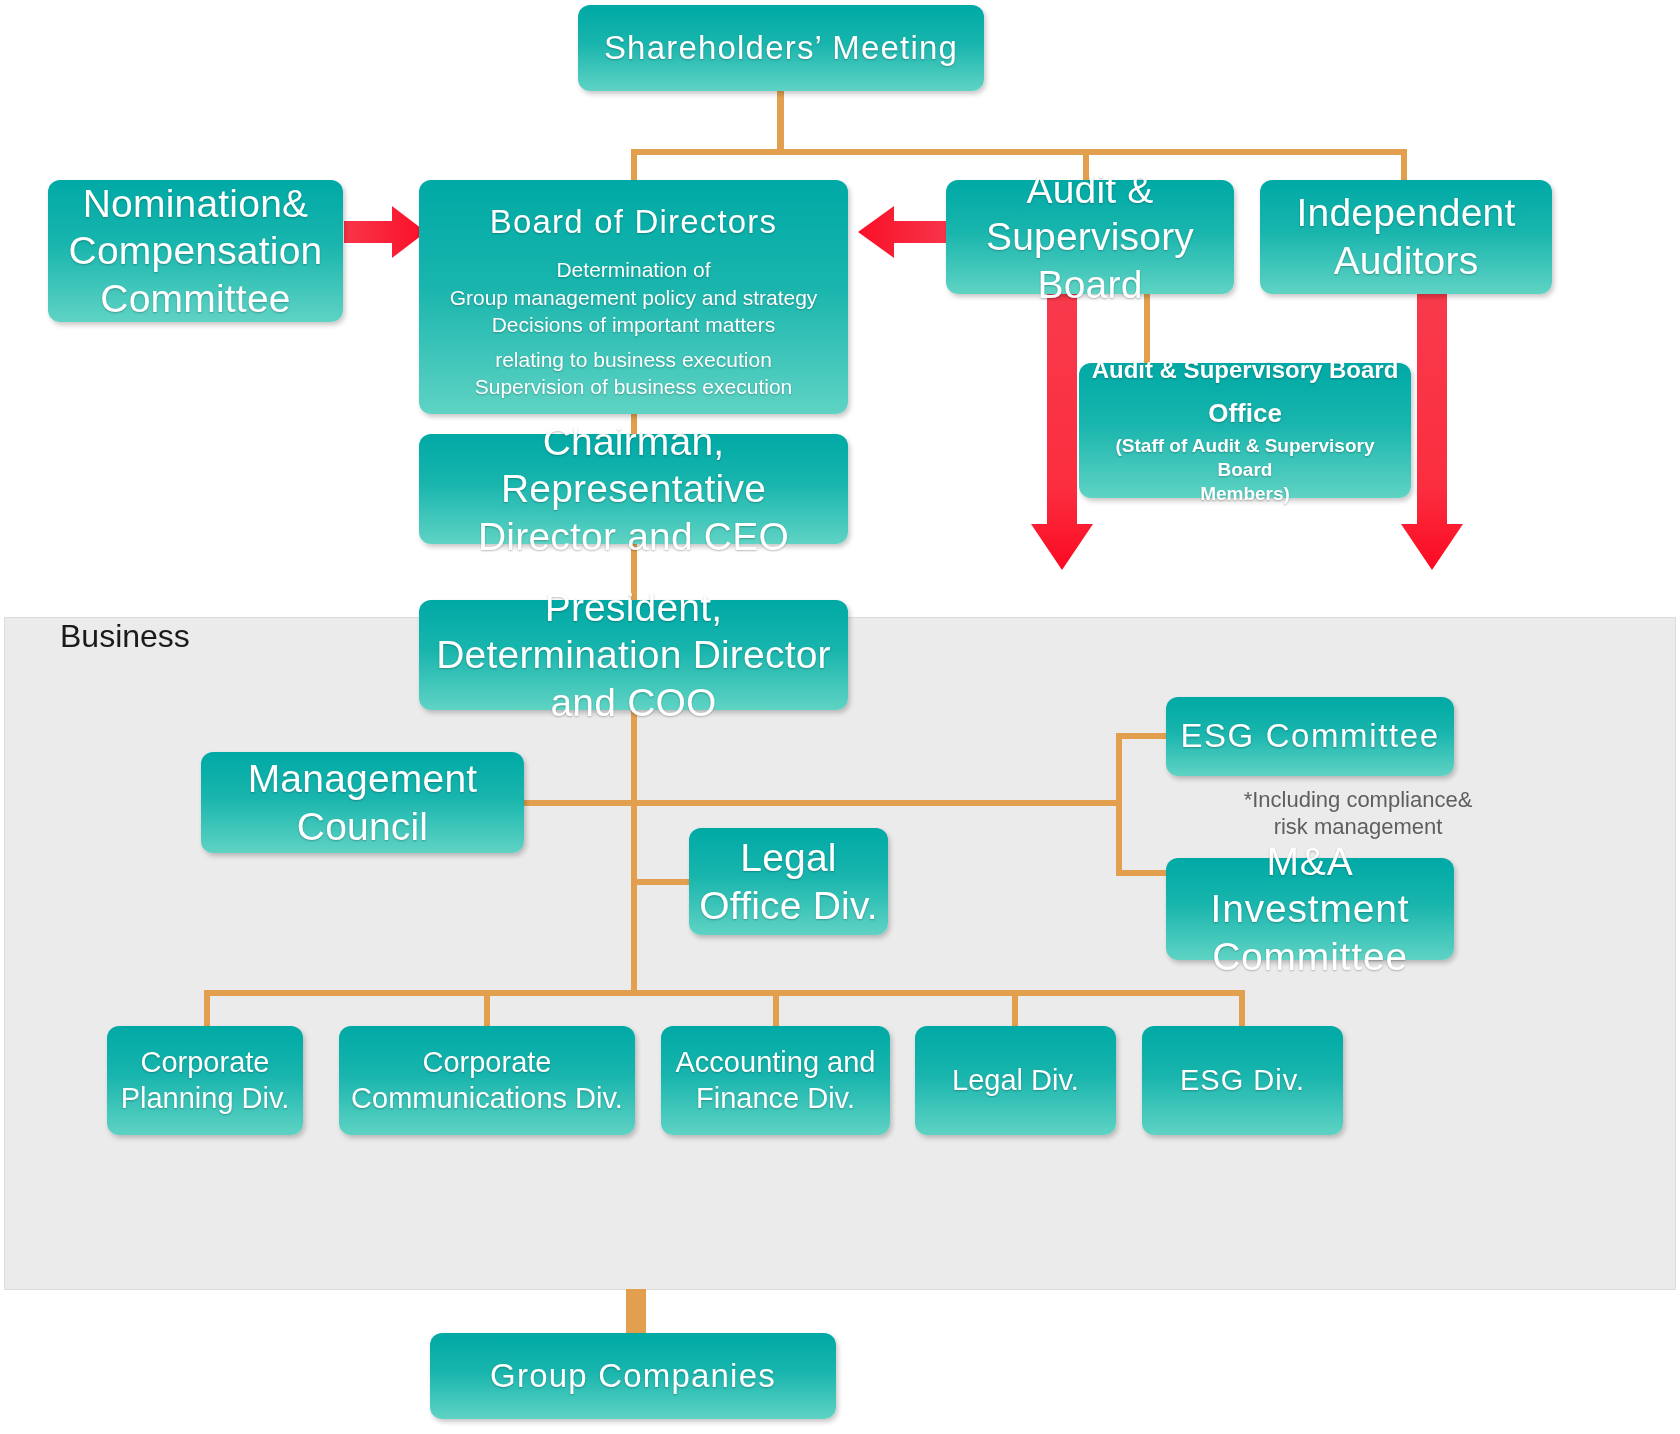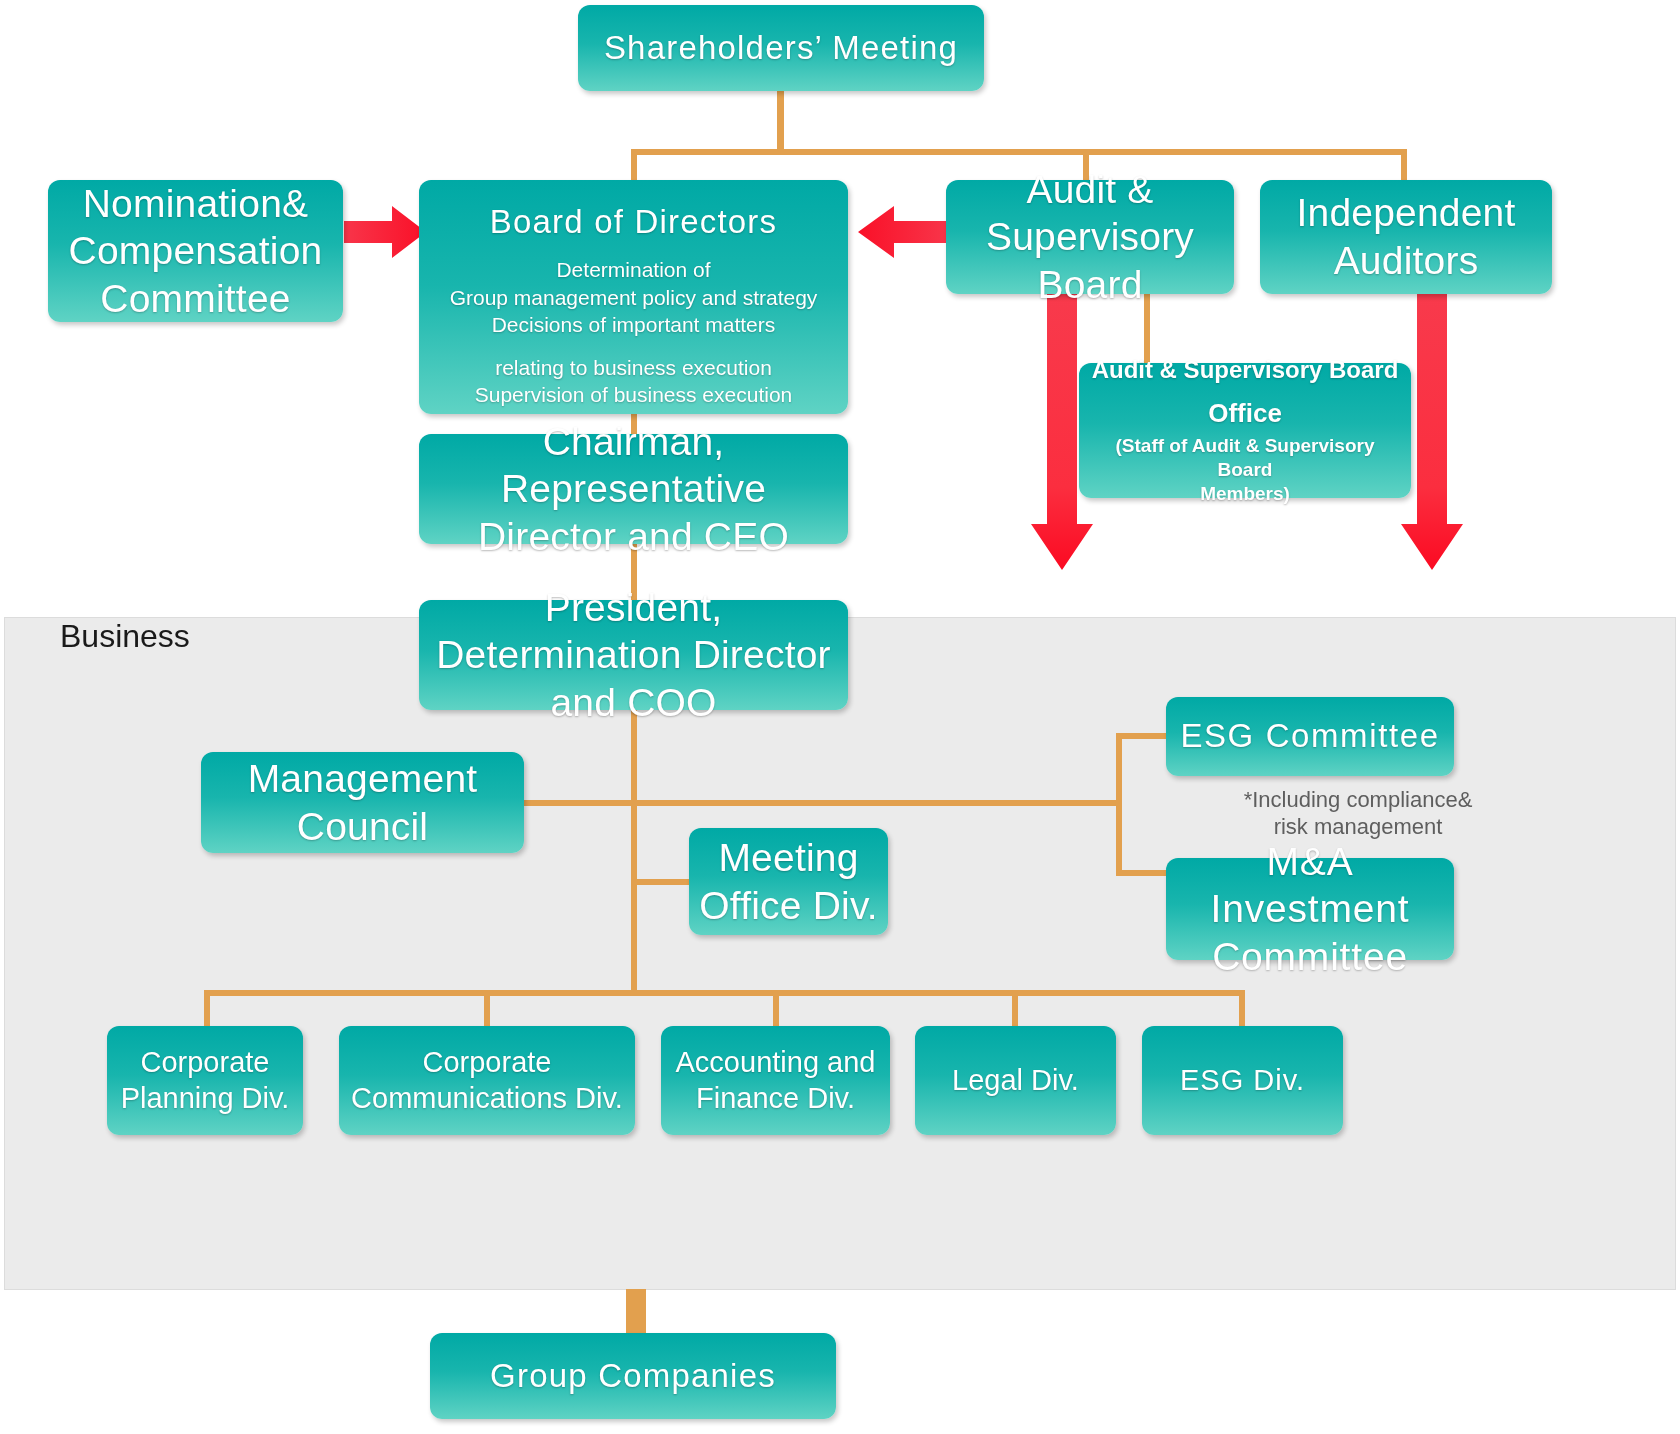--- a/index.html
+++ b/index.html
@@ -179,21 +179,21 @@
     <div class="title">Nomination&amp;</div>
     <div class="title">Compensation</div>
     <div class="title">Committee</div>
   </div>
 
   <div class="box" style="left:419px; top:180px; width:429px; height:234px; justify-content:flex-start; padding-top:22px;">
     <div class="title-lg">Board of Directors</div>
     <div class="sub">Determination of</div>
     <div class="sub" style="margin-top:0">Group management policy and strategy</div>
     <div class="sub" style="margin-top:0">Decisions of important matters</div>
-    <div class="sub" style="margin-top:16px">relating to business execution</div>
+    <div class="sub" style="margin-top:8px">relating to business execution</div>
     <div class="sub" style="margin-top:0">Supervision of business execution</div>
   </div>
 
   <div class="box" style="left:946px; top:180px; width:288px; height:114px;">
     <div class="title">Audit &amp;</div>
     <div class="title">Supervisory Board</div>
   </div>
 
   <div class="box" style="left:1260px; top:180px; width:292px; height:114px;">
     <div class="title">Independent</div>
@@ -216,21 +216,21 @@
     <div class="title">President,</div>
     <div class="title">Determination Director and COO</div>
   </div>
 
   <div class="box" style="left:201px; top:752px; width:323px; height:101px;">
     <div class="title">Management</div>
     <div class="title">Council</div>
   </div>
 
   <div class="box" style="left:689px; top:828px; width:199px; height:107px;">
-    <div class="title">Meeting</div>
+    <div class="title">Legal</div>
     <div class="title">Office Div.</div>
   </div>
 
   <div class="box" style="left:1166px; top:697px; width:288px; height:79px;">
     <div class="title-lg" style="letter-spacing:1.6px">ESG Committee</div>
   </div>
 
   <div class="note" style="left:1208px; top:786px; width:300px;">
     <div>*Including compliance&amp;</div>
     <div>risk management</div>

